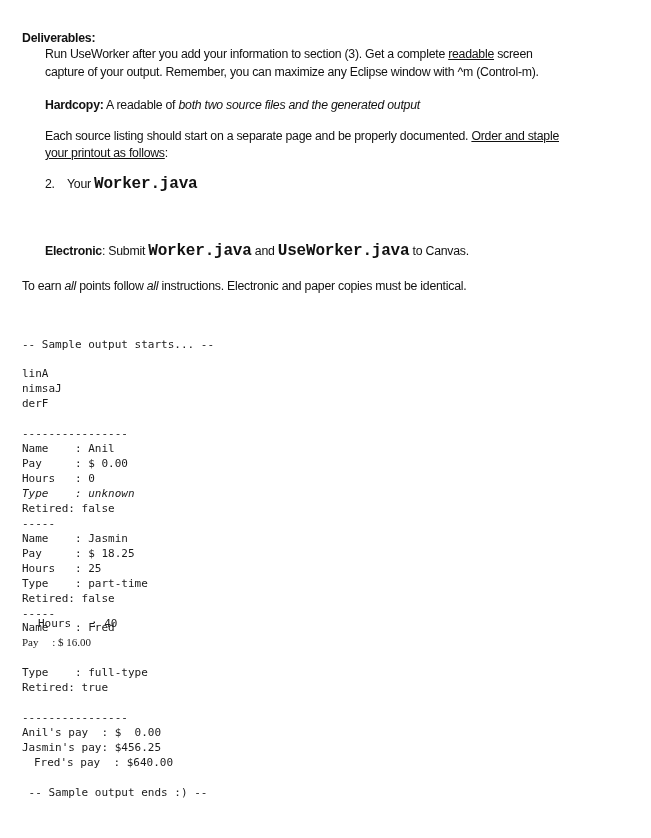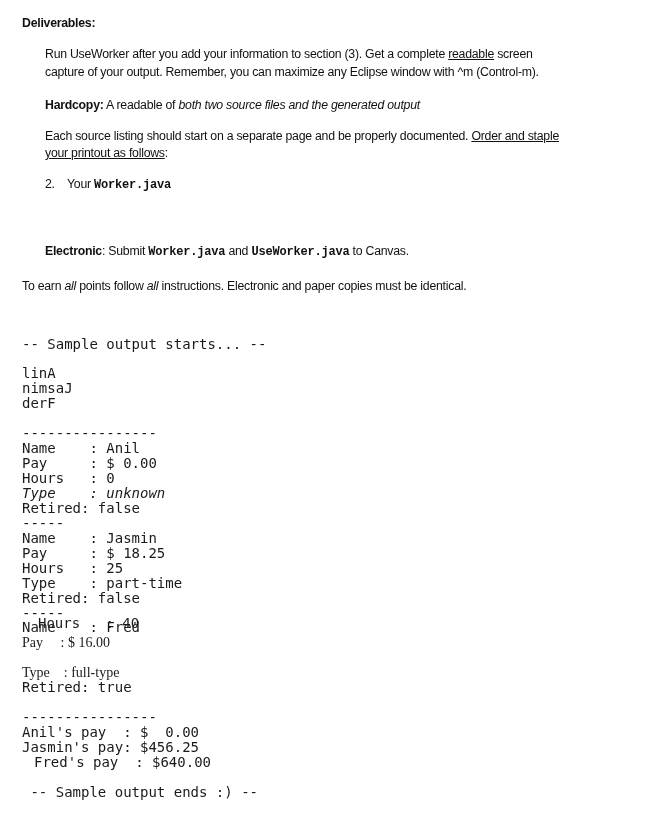--- a/index.html
+++ b/index.html
@@ -1,23 +1,23 @@
 <!DOCTYPE html>
 <html><head>
 <meta charset="utf-8">
 <style>
   html, body { margin: 0; padding: 0; background: #ffffff; }
   body { width: 651px; height: 838px; position: relative; overflow: hidden; color: #111; }
   .prose { font-family: "Liberation Sans", sans-serif; font-size: 12.3px; letter-spacing: -0.25px; line-height: 17px; }
   .abs { position: absolute; white-space: nowrap; }
   .u { text-decoration: underline; }
-  .b { font-weight: bold; }
+  .b { font-weight: bold; margin-top: 15px; }
   .i { font-style: italic; }
-  .monob { font-family: "Liberation Mono", monospace; font-weight: bold; font-size: 12px; letter-spacing: -0.2px; }
-  .out { position: absolute; left: 22px; font-family: "DejaVu Sans Mono", monospace; font-size: 14px; line-height: 15px; white-space: pre; color: #1a1a1a; }
+  .monob { font-family: "Liberation Mono", monospace; font-weight: bold; font-size: 16px; letter-spacing: -0.2px; }
+  .out { position: absolute; left: 22px; font-family: "DejaVu Sans Mono", monospace; font-size: 11px; line-height: 15px; white-space: pre; color: #1a1a1a; }
   .num { display: inline-block; width: 22px; }
 </style>
 </head>
 <body>
 
 <div class="abs prose b" style="left:22px; top:15px;">Deliverables:</div>
 
 <div class="abs prose" style="left:45px; top:46px;">
   <span>Run UseWorker after you add your information to section (3).  Get a complete </span><span class="u">readable</span><span> screen</span>
 </div>
@@ -64,21 +64,21 @@
 <div class="out" style="top:531px;">Name    : Jasmin</div>
 <div class="out" style="top:546px;">Pay     : $ 18.25</div>
 <div class="out" style="top:561px;">Hours   : 25</div>
 <div class="out" style="top:576px;">Type    : part-time</div>
 <div class="out" style="top:591px;">Retired: false</div>
 <div class="out" style="top:606px;">-----</div>
 
 <div class="out" style="top:620px;">Name    : Fred</div>
 <div class="out" style="top:635px;font-family:Liberation Serif, serif;">Pay     : $ 16.00</div>
 <div class="out" style="top:616px;padding-left:16px;">Hours   : 40</div>
-<div class="out" style="top:665px;font-family:Liberation Serif, serif;">Type    : full-type</div>
+<div class="out" style="top:665px;">Type    : full-type</div>
 <div class="out" style="top:680px;">Retired: true</div>
 
 <div class="out" style="top:710px;">----------------</div>
 <div class="out" style="top:725px;">Anil's pay  : $  0.00</div>
 <div class="out" style="top:740px;">Jasmin's pay: $456.25</div>
 <div class="out" style="top:755px;margin-left:12px;">Fred's pay  : $640.00</div>
 
 <div class="out" style="top:785px;"> -- Sample output ends :) --</div>
 
 </body></html>

